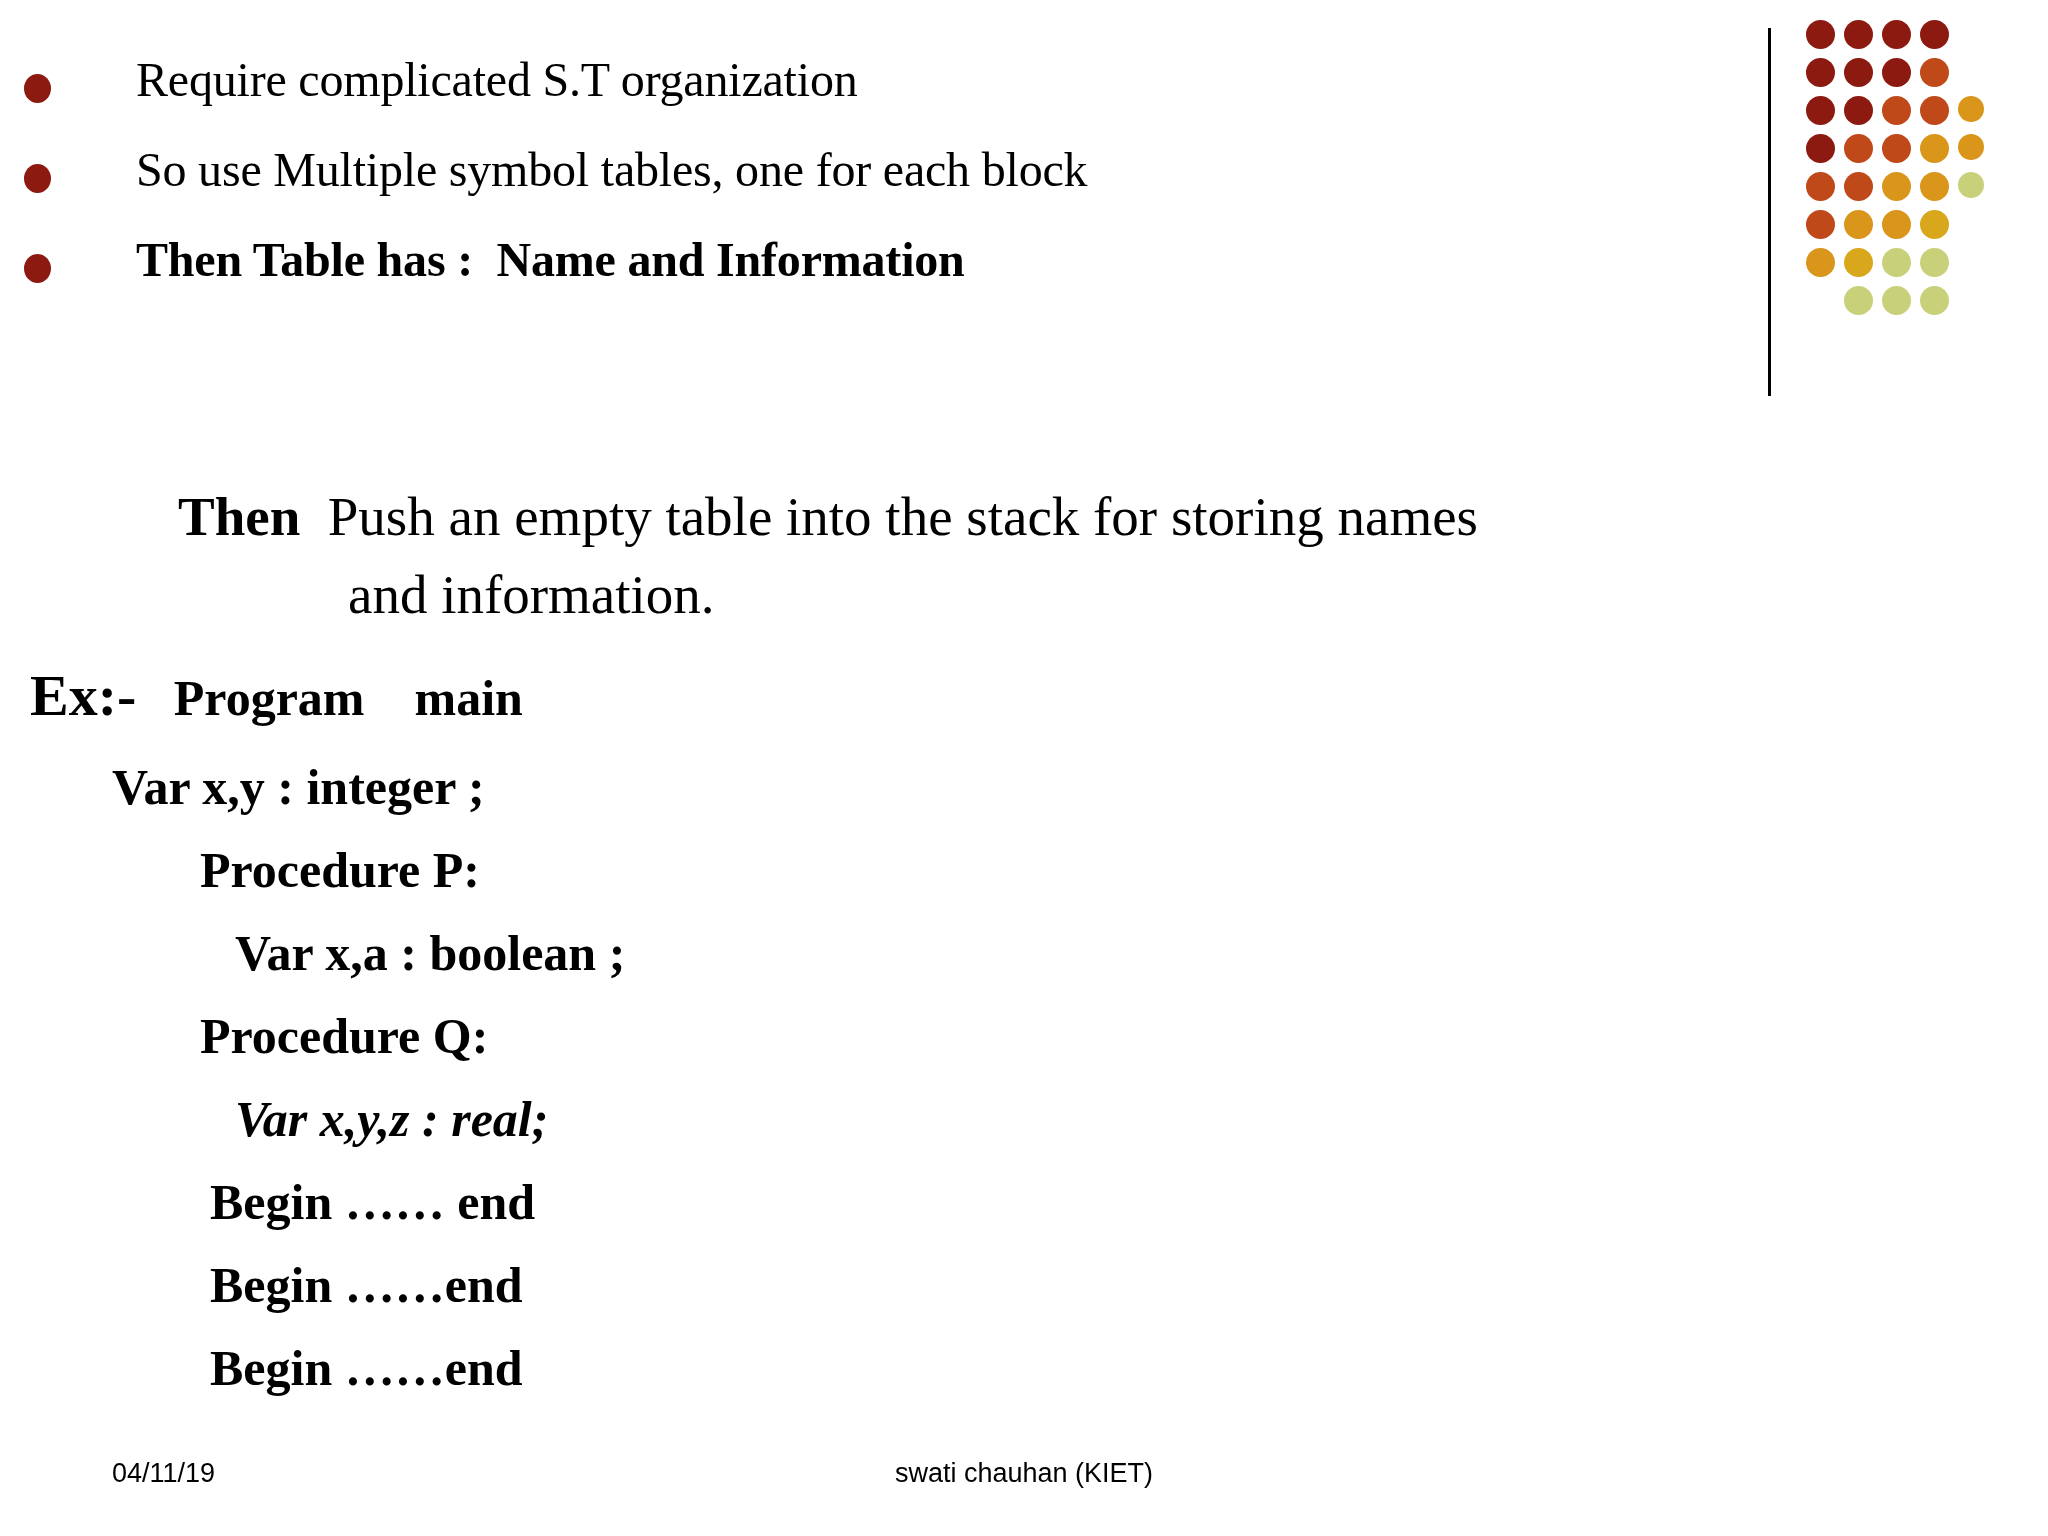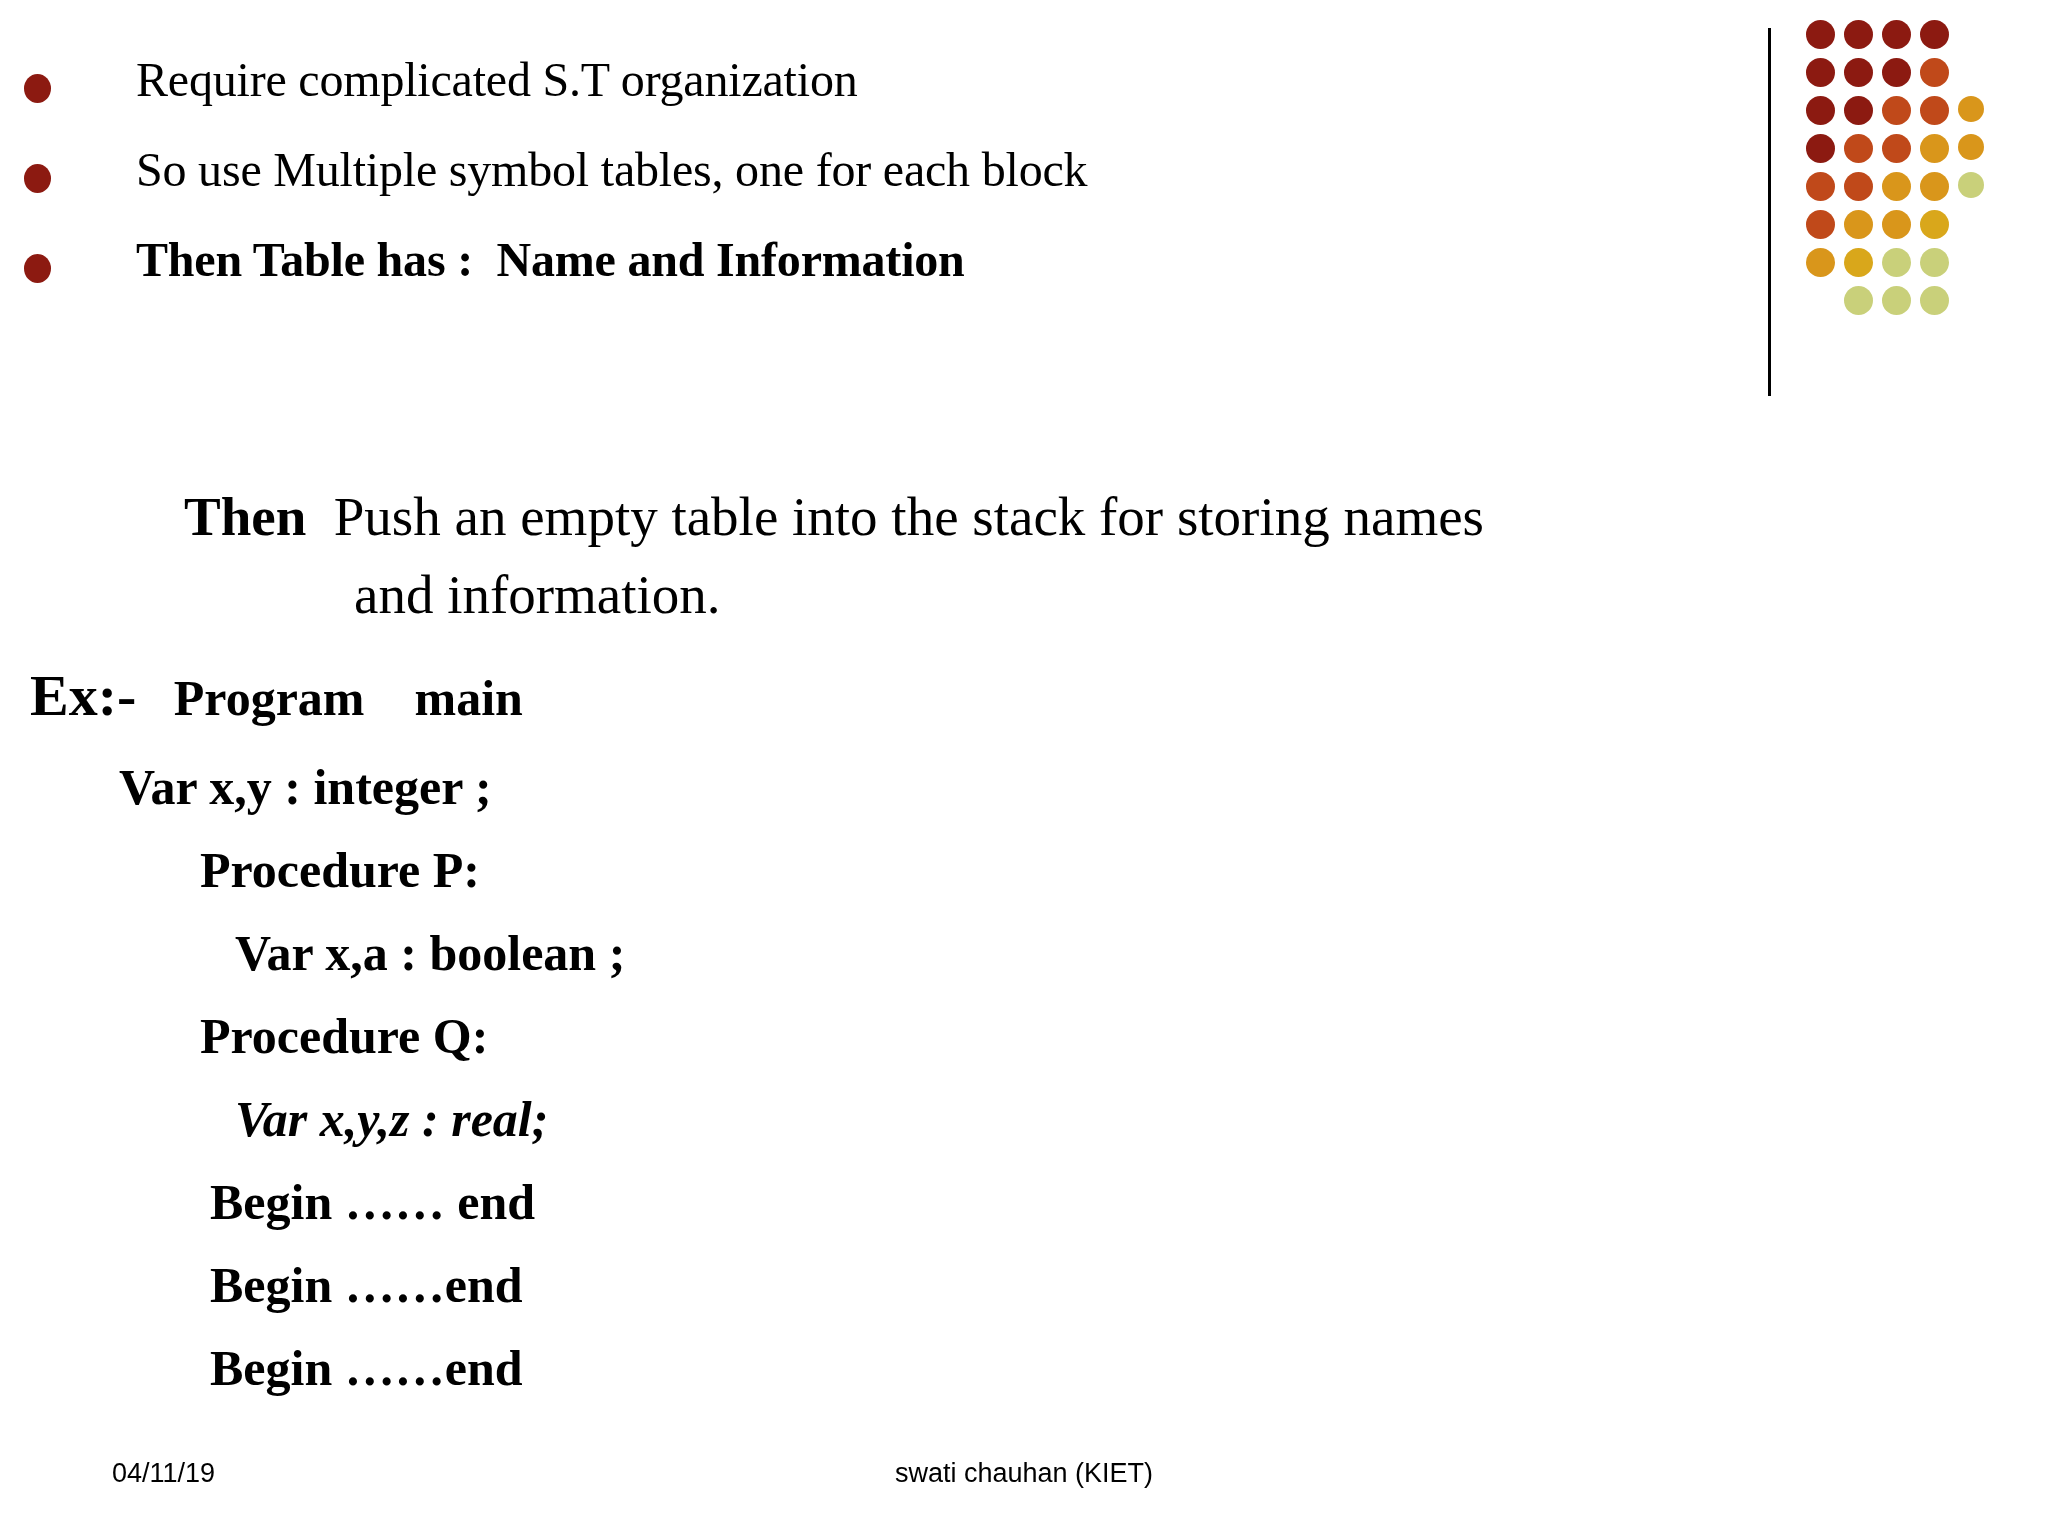--- a/index.html
+++ b/index.html
@@ -70,21 +70,21 @@
     line-height: 1.33;
     letter-spacing: -0.2px;
     white-space: pre;
     margin-left: 40px;
   }
   .b { font-weight: bold; }
 
   
   #then-block {
     position: absolute;
-    left: 6px;
+    left: 0;
     top: 478px;
     width: 1900px;
   }
   .then-line {
     font-size: 55px;
     line-height: 1.42;
     white-space: pre;
   }
   .then-line.l1 { padding-left: 178px; }
   .then-line.l2 { padding-left: 348px; }
@@ -199,21 +199,21 @@
   </div>
 
 <div id="then-block">
   <div class="then-line l1"><span class="b">Then</span><span>  Push an empty table into the stack for storing names</span></div>
   <div class="then-line l2">and information.</div>
 </div>
 
 <div id="example-block">
   <div id="ex-head-row"><span class="ex-label">Ex:-</span><span class="ex-head">   Program    main</span></div>
   <div id="code-lines">
-      <div class="code-line" style="padding-left: 112px; margin-left: 7px;">Var x,y : integer ;</div>
+      <div class="code-line" style="padding-left: 112px;">Var x,y : integer ;</div>
       <div class="code-line" style="padding-left: 200px;">Procedure P:</div>
       <div class="code-line" style="padding-left: 235px;">Var x,a : boolean ;</div>
       <div class="code-line" style="padding-left: 200px;">Procedure Q:</div>
       <div class="code-line" style="padding-left: 235px; font-style: italic;">Var x,y,z : real;</div>
       <div class="code-line" style="padding-left: 210px;">Begin …… end</div>
       <div class="code-line" style="padding-left: 210px;">Begin ……end</div>
       <div class="code-line" style="padding-left: 210px;">Begin ……end</div>
     </div>
 </div>
 

